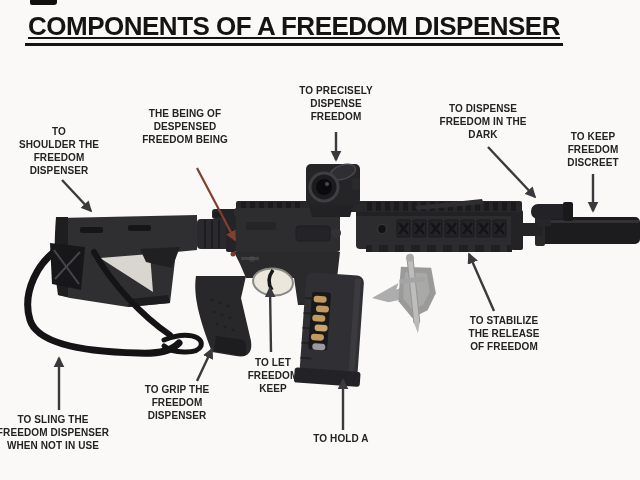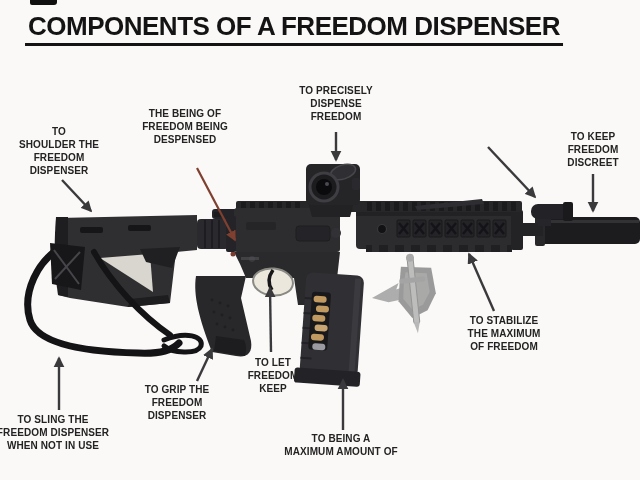--- a/index.html
+++ b/index.html
@@ -8,20 +8,21 @@
     background:var(--background,#faf9f7);
     font-family:"Liberation Sans",sans-serif;
   }
   .corner-mark{position:absolute;left:30px;top:0;width:27px;height:5px;background:#101010;border-radius:0 0 3px 2px;}
   .title{
     position:absolute;left:294px;top:11px;transform:translateX(-50%);
     font-size:26px;font-weight:bold;letter-spacing:-0.5px;white-space:nowrap;
     color:var(--title-text,#141414);
     border-bottom:3px solid var(--title-text,#141414);
     padding:0 3px 1px 3px;
+    text-decoration:underline;
   }
   .callout{
     position:absolute;transform:translateX(-50%);
     text-align:center;font-size:10px;font-weight:bold;line-height:13px;
     letter-spacing:0.1px;white-space:nowrap;color:var(--label-text,#232323);
   }
   .callout span{display:block;}
   svg.scene{position:absolute;left:0;top:0;width:640px;height:480px;}
   .arrow{stroke:var(--arrow,#3a3a3d);stroke-width:2.4;fill:none;}
   .arrow-rust{stroke:var(--control-arrow,#7f4030);stroke-width:2.2;fill:none;}
@@ -249,41 +250,46 @@
   </svg>
 
   <div class="callout" style="left:336px;top:84px">
     <span>TO PRECISELY</span>
     <span>DISPENSE</span>
     <span>FREEDOM</span>
   </div>
 
   <div class="callout" style="left:185px;top:107px">
     <span>THE BEING OF</span>
+    <span>DESPENSED</span>
     <span>FREEDOM BEING</span>
-    <span>DESPENSED</span>
   </div>
 
   <div class="callout" style="left:59px;top:125px">
     <span>TO</span>
     <span>SHOULDER THE</span>
     <span>FREEDOM</span>
     <span>DISPENSER</span>
   </div>
 
+  <div class="callout" style="left:483px;top:102px">
+    <span>TO DISPENSE</span>
+    <span>FREEDOM IN THE</span>
+    <span>DARK</span>
+  </div>
 
   <div class="callout" style="left:593px;top:130px">
     <span>TO KEEP</span>
     <span>FREEDOM</span>
     <span>DISCREET</span>
   </div>
 
   <div class="callout" style="left:504px;top:314px">
     <span>TO STABILIZE</span>
-    <span>THE MAXIMUM</span>
+    <span>THE RELEASE</span>
     <span>OF FREEDOM</span>
   </div>
 
   <div class="callout" style="left:273px;top:356px">
     <span>TO LET</span>
     <span>FREEDOM</span>
     <span>KEEP</span>
   </div>
 
   <div class="callout" style="left:177px;top:383px">
@@ -292,17 +298,16 @@
     <span>DISPENSER</span>
   </div>
 
   <div class="callout" style="left:53px;top:413px">
     <span>TO SLING THE</span>
     <span>FREEDOM DISPENSER</span>
     <span>WHEN NOT IN USE</span>
   </div>
 
   <div class="callout" style="left:341px;top:432px">
-    <span>TO BEING A</span>
-    <span>MAXIMUM AMOUNT OF</span>
+    <span>TO HOLD A</span>
   </div>
 
 </div>
 
 </body></html>

